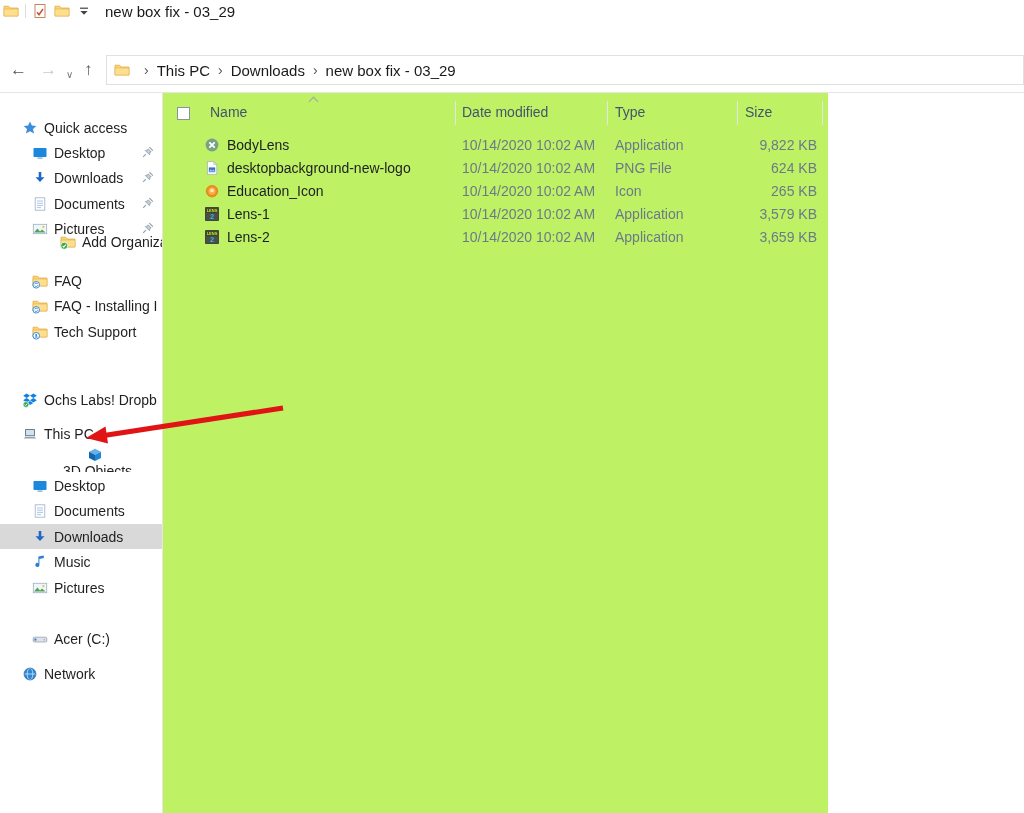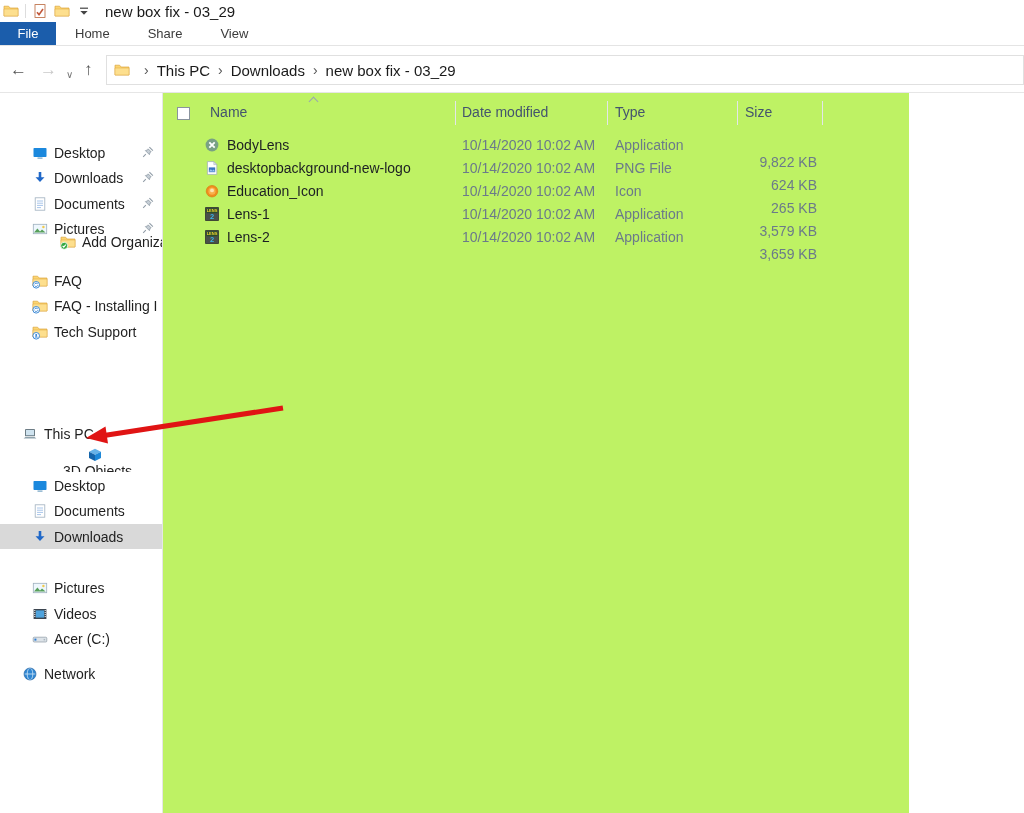--- a/index.html
+++ b/index.html
@@ -1,18 +1,18 @@
 <!DOCTYPE html>
 <html><head>
 <meta charset="utf-8">
 <style>
   * { margin:0; padding:0; box-sizing:border-box; }
   html,body { width:1024px; height:813px; background:#fff; }
   body { font-family:"Liberation Sans","DejaVu Sans",sans-serif; color:#1c1f23; overflow:hidden; }
-  #app { position:relative; width:909px; height:813px; background:#fff; }
+  #app { position:relative; width:828px; height:813px; background:#fff; }
 
   
   .titlebar { position:absolute; left:0; top:0; width:1024px; height:22px; background:#fff; display:flex; align-items:center; }
   .qat-icon { width:16px; height:16px; margin:0 3px; display:inline-block; }
   .qat-sep { width:1px; height:14px; background:#ddd; margin:0 3px; }
   .win-title { font-size:15px; color:#1a1a1a; margin-left:10px; white-space:nowrap; }
 
   
   .ribbon-tabs { position:absolute; left:0; top:22px; width:1024px; height:24px; background:#fff; border-bottom:1px solid #e4e4e4; display:flex; align-items:stretch; font-size:13px; }
   .tab-file { width:56px; background:#1b5dab; color:#fff; display:flex; align-items:center; justify-content:center; cursor:default; }
@@ -43,21 +43,21 @@
   .list-header { position:absolute; left:0; top:3px; width:861px; height:32px; font-size:14px; color:#44546e; }
   .col-sep { position:absolute; top:5px; width:1px; height:24px; background:#e3e6e9; }
   .hdr-label { position:absolute; top:8px; }
   .hdr-check { position:absolute; left:14px; top:11px; width:13px; height:13px; border:1px solid #8a949e; background:#fff; }
   .sort-chev { position:absolute; left:147px; top:2px; width:7px; height:7px; border-left:1px solid #9aa5b1; border-top:1px solid #9aa5b1; transform:rotate(45deg); }
   .file-row { position:absolute; left:0; width:861px; height:23px; font-size:14px; }
   .fr-ico { position:absolute; left:41px; top:3px; width:16px; height:16px; }
   .fr-name { position:absolute; left:64px; top:3px; color:#1c1f23; white-space:nowrap;text-align:right; }
   .fr-date { position:absolute; left:299px; top:3px; color:#6b7a8a; }
   .fr-type { position:absolute; left:452px; top:3px; color:#6b7a8a; }
-  .fr-size { position:absolute; left:494px; top:20px; width:160px; text-align:right; color:#6b7a8a; }
+  .fr-size { position:absolute; left:494px; top:3px; width:160px; text-align:right; color:#6b7a8a; }
 
   
   .arrow-overlay { position:absolute; left:0; top:0; width:1024px; height:813px; pointer-events:none; }
 
   .icon-slot svg { display:block; width:100%; height:100%; }
 </style>
 </head>
 <body>
 
 <div id="app">
@@ -84,26 +84,20 @@
       </span>
     <span class="qat-icon icon-slot">
         <svg viewBox="0 0 16 16" xmlns="http://www.w3.org/2000/svg">
           <rect x="4" y="4.6" width="8" height="1.2" fill="#444"></rect>
           <path d="M4.4 8h7.2L8 11.8z" fill="#444"></path>
         </svg>
       </span>
     <span class="win-title">new box fix - 03_29</span>
   </div>
 
-  <div class="ribbon-tabs">
-    <div class="tab-file">File</div>
-    <div class="tab">Home</div>
-    <div class="tab">Share</div>
-    <div class="tab">View</div>
-  </div>
 
   <div class="toolbar">
     <span class="nav-btn" style="left:10px;">←</span>
     <span class="nav-btn nav-fwd" style="left:40px;">→</span>
     <span class="nav-btn nav-chev" style="left:66px;">∨</span>
     <span class="nav-btn" style="left:84px;">↑</span>
     <div class="address-box">
       <span class="crumb-ico icon-slot">
           <svg viewBox="0 0 16 16" xmlns="http://www.w3.org/2000/svg">
             <path d="M1 3.2h4.6l1.6 1.8h7.8v8H1z" fill="#fcd572" stroke="#dca63e" stroke-width="0.7"></path>
@@ -113,20 +107,28 @@
       <span class="crumb-sep">›</span>
       <span class="crumb">This PC</span>
       <span class="crumb-sep">›</span>
       <span class="crumb">Downloads</span>
       <span class="crumb-sep">›</span>
       <span class="crumb">new box fix - 03_29</span>
     </div>
   </div>
 
   <div class="sidebar">
+    <div class="sb-item root" style="top:22px;">
+        <span class="sb-ico icon-slot">
+          <svg viewBox="0 0 16 16" xmlns="http://www.w3.org/2000/svg">
+            <path d="M8 1.6l1.9 4 4.4.5-3.3 3 1 4.3L8 11.2 4 13.4l1-4.3-3.3-3 4.4-.5z" fill="#3e8ddb"></path>
+          </svg>
+        </span>
+        <span class="sb-label">Quick access</span>
+      </div>
     <div class="sb-item child" style="top:47px;">
         <span class="sb-ico icon-slot">
           <svg viewBox="0 0 16 16" xmlns="http://www.w3.org/2000/svg">
             <rect x="1.5" y="3" width="13" height="9" rx="0.8" fill="#1b88dd"></rect>
             <rect x="5.5" y="12.3" width="5" height="1.7" fill="#9bbdd4"></rect>
           </svg>
         </span>
         <span class="sb-label">Desktop</span>
         <span class="sb-pin icon-slot">
           <svg viewBox="0 0 16 16" xmlns="http://www.w3.org/2000/svg">
@@ -230,20 +232,36 @@
           <svg viewBox="0 0 16 16" xmlns="http://www.w3.org/2000/svg">
             <path d="M1 3.2h4.6l1.6 1.8h7.8v8H1z" fill="#fcd572" stroke="#dca63e" stroke-width="0.7"></path>
             <path d="M1 6h14v7H1z" fill="#fddf8e" stroke="#dca63e" stroke-width="0.5"></path>
             <circle cx="4.2" cy="11.8" r="3.3" fill="#fff" stroke="#2a7fd4" stroke-width="0.9"></circle>
             <circle cx="4.2" cy="10.9" r="1" fill="#2a7fd4"></circle>
             <path d="M2.5 13.5a1.8 1.8 0 0 1 3.4 0z" fill="#2a7fd4"></path>
           </svg>
         </span>
         <span class="sb-label">Tech Support</span>
       </div>
+    <div class="sb-item root" style="top:294px;">
+        <span class="sb-ico icon-slot">
+          <svg viewBox="0 0 16 16" xmlns="http://www.w3.org/2000/svg">
+            <g fill="#1081e0">
+              <path d="M4.6 1.6L8 3.8 4.6 6 1.2 3.8z"></path>
+              <path d="M11.4 1.6l3.4 2.2L11.4 6 8 3.8z"></path>
+              <path d="M4.6 6L8 8.2 4.6 10.4 1.2 8.2z"></path>
+              <path d="M11.4 6l3.4 2.2-3.4 2.2L8 8.2z"></path>
+              <path d="M4.8 10.9L8 13l3.2-2.1L8 9z"></path>
+            </g>
+            <circle cx="4" cy="12.5" r="2.9" fill="#34a853" stroke="#fff" stroke-width="0.7"></circle>
+            <path d="M2.7 12.5l1 1 1.6-1.9" stroke="#fff" stroke-width="1" fill="none"></path>
+          </svg>
+        </span>
+        <span class="sb-label">Ochs Labs! Dropb</span>
+      </div>
     <div class="sb-item root" style="top:328px;">
         <span class="sb-ico icon-slot">
           <svg viewBox="0 0 16 16" xmlns="http://www.w3.org/2000/svg">
             <path d="M3.2 3.2h9.6v7H3.2z" fill="#4a5d68"></path>
             <path d="M4 4h8v5.4H4z" fill="#cfe3ef"></path>
             <path d="M1.6 12.6l1.8-1.7h9.2l1.8 1.7z" fill="#8fa3ad"></path>
           </svg>
         </span>
         <span class="sb-label">This PC</span>
       </div>
@@ -276,48 +294,37 @@
         <span class="sb-label">Documents</span>
       </div>
     <div class="sb-item child selected" style="top:431px;">
         <span class="sb-ico icon-slot">
           <svg viewBox="0 0 16 16" xmlns="http://www.w3.org/2000/svg">
             <path d="M6.7 2h2.6v5.2h3.2L8 12 3.5 7.2h3.2z" fill="#2068c8"></path>
           </svg>
         </span>
         <span class="sb-label">Downloads</span>
       </div>
+    <div class="sb-item child" style="top:456px;">
+        <span class="sb-ico icon-slot">
+          <svg viewBox="0 0 16 16" xmlns="http://www.w3.org/2000/svg">
+            <path d="M6.4 2.6l5.4-1.1v2.4L7.4 4.9v6a2 2 0 1 1-1-1.7z" fill="#2a7cd4"></path>
+          </svg>
+        </span>
+        <span class="sb-label">Music</span>
+      </div>
     <div class="sb-item child" style="top:482px;">
         <span class="sb-ico icon-slot">
           <svg viewBox="0 0 16 16" xmlns="http://www.w3.org/2000/svg">
             <rect x="1.3" y="3.3" width="13.4" height="9.4" fill="#eef7fd" stroke="#9db0bd" stroke-width="0.8"></rect>
             <path d="M2 11.6l3.4-4 2.6 3 2-2.2 3.6 3.2z" fill="#57a05b"></path>
             <circle cx="11.4" cy="6" r="1.2" fill="#f2c94c"></circle>
           </svg>
         </span>
         <span class="sb-label">Pictures</span>
-      </div>
-    <div class="sb-item child" style="top:508px;">
-        <span class="sb-ico icon-slot">
-          <svg viewBox="0 0 16 16" xmlns="http://www.w3.org/2000/svg">
-            <rect x="1.6" y="3" width="12.8" height="10" fill="#3c4550"></rect>
-            <rect x="3.8" y="4.4" width="8.4" height="7.2" fill="#4fa3dd"></rect>
-            <g fill="#fff">
-              <rect x="2.3" y="4" width="1" height="1"></rect>
-              <rect x="2.3" y="6" width="1" height="1"></rect>
-              <rect x="2.3" y="8" width="1" height="1"></rect>
-              <rect x="2.3" y="10" width="1" height="1"></rect>
-              <rect x="12.7" y="4" width="1" height="1"></rect>
-              <rect x="12.7" y="6" width="1" height="1"></rect>
-              <rect x="12.7" y="8" width="1" height="1"></rect>
-              <rect x="12.7" y="10" width="1" height="1"></rect>
-            </g>
-          </svg>
-        </span>
-        <span class="sb-label">Videos</span>
       </div>
     <div class="sb-item root" style="top:568px;">
         <span class="sb-ico icon-slot">
           <svg viewBox="0 0 16 16" xmlns="http://www.w3.org/2000/svg">
             <circle cx="8" cy="8" r="6" fill="#2f86d2"></circle>
             <path d="M2.3 8h11.4" stroke="#cfe6f7" stroke-width="0.8"></path>
             <ellipse cx="8" cy="8" rx="2.8" ry="5.9" stroke="#cfe6f7" stroke-width="0.8" fill="none"></ellipse>
             <circle cx="8" cy="8" r="6" fill="none" stroke="#1b5c9c" stroke-width="0.6"></circle>
           </svg>
         </span>

